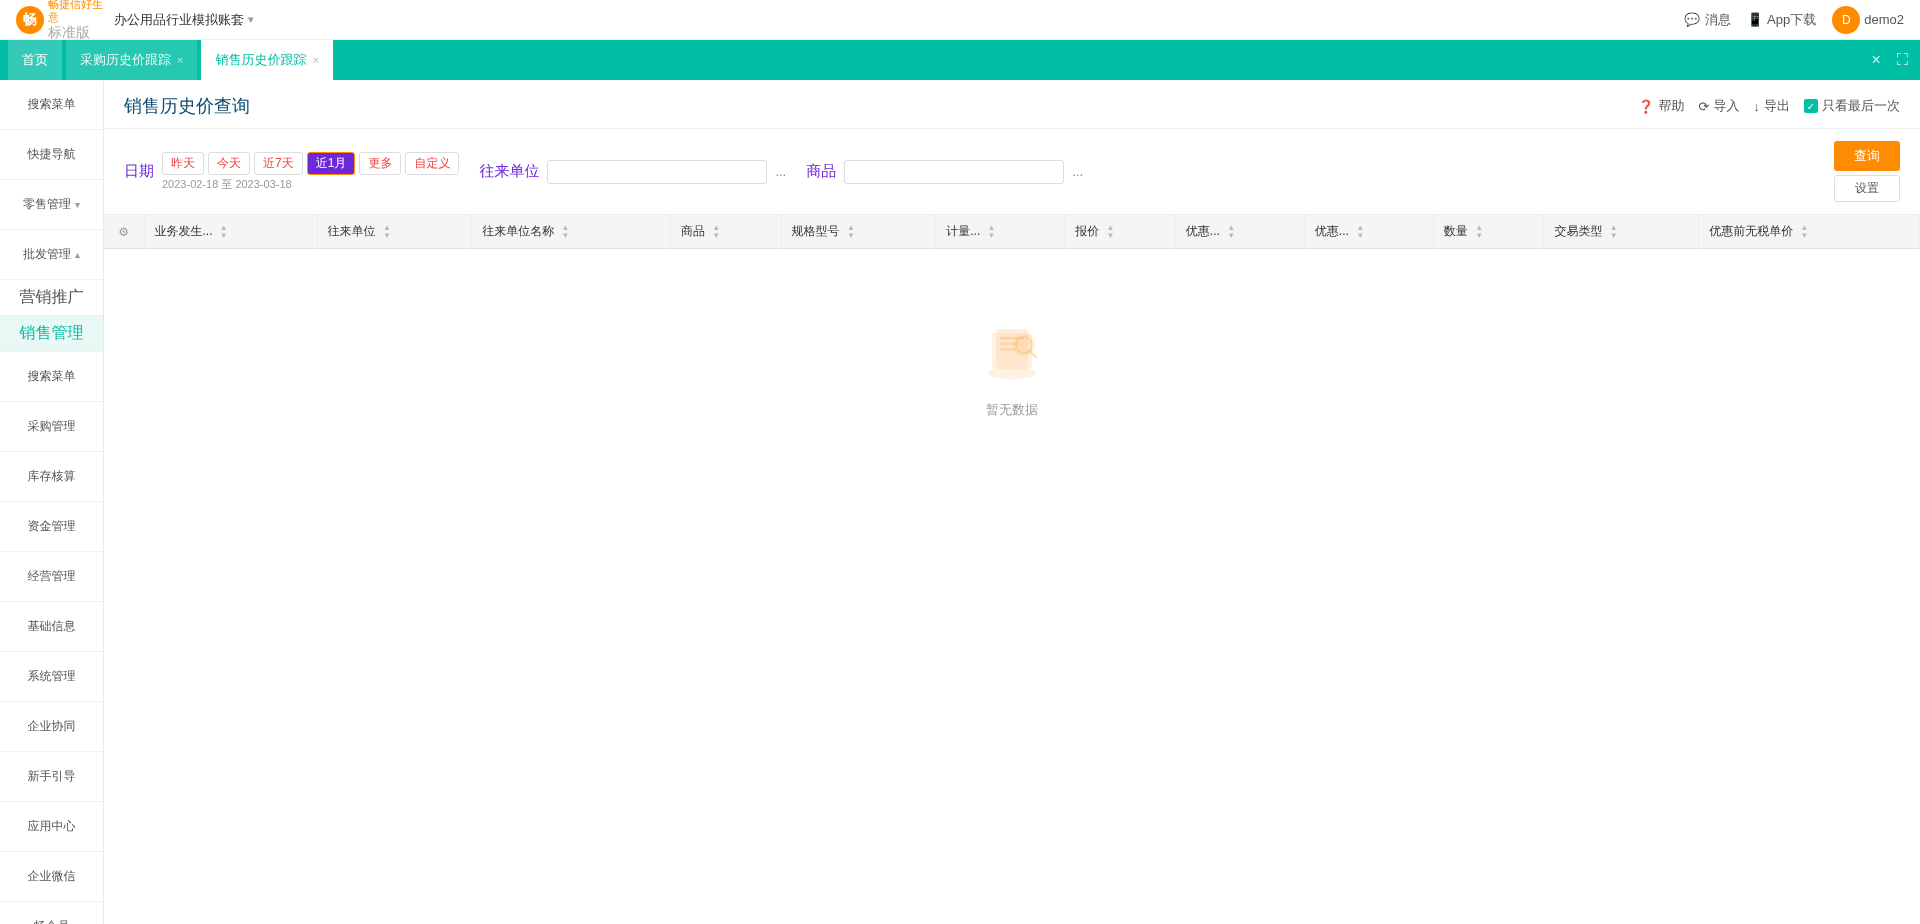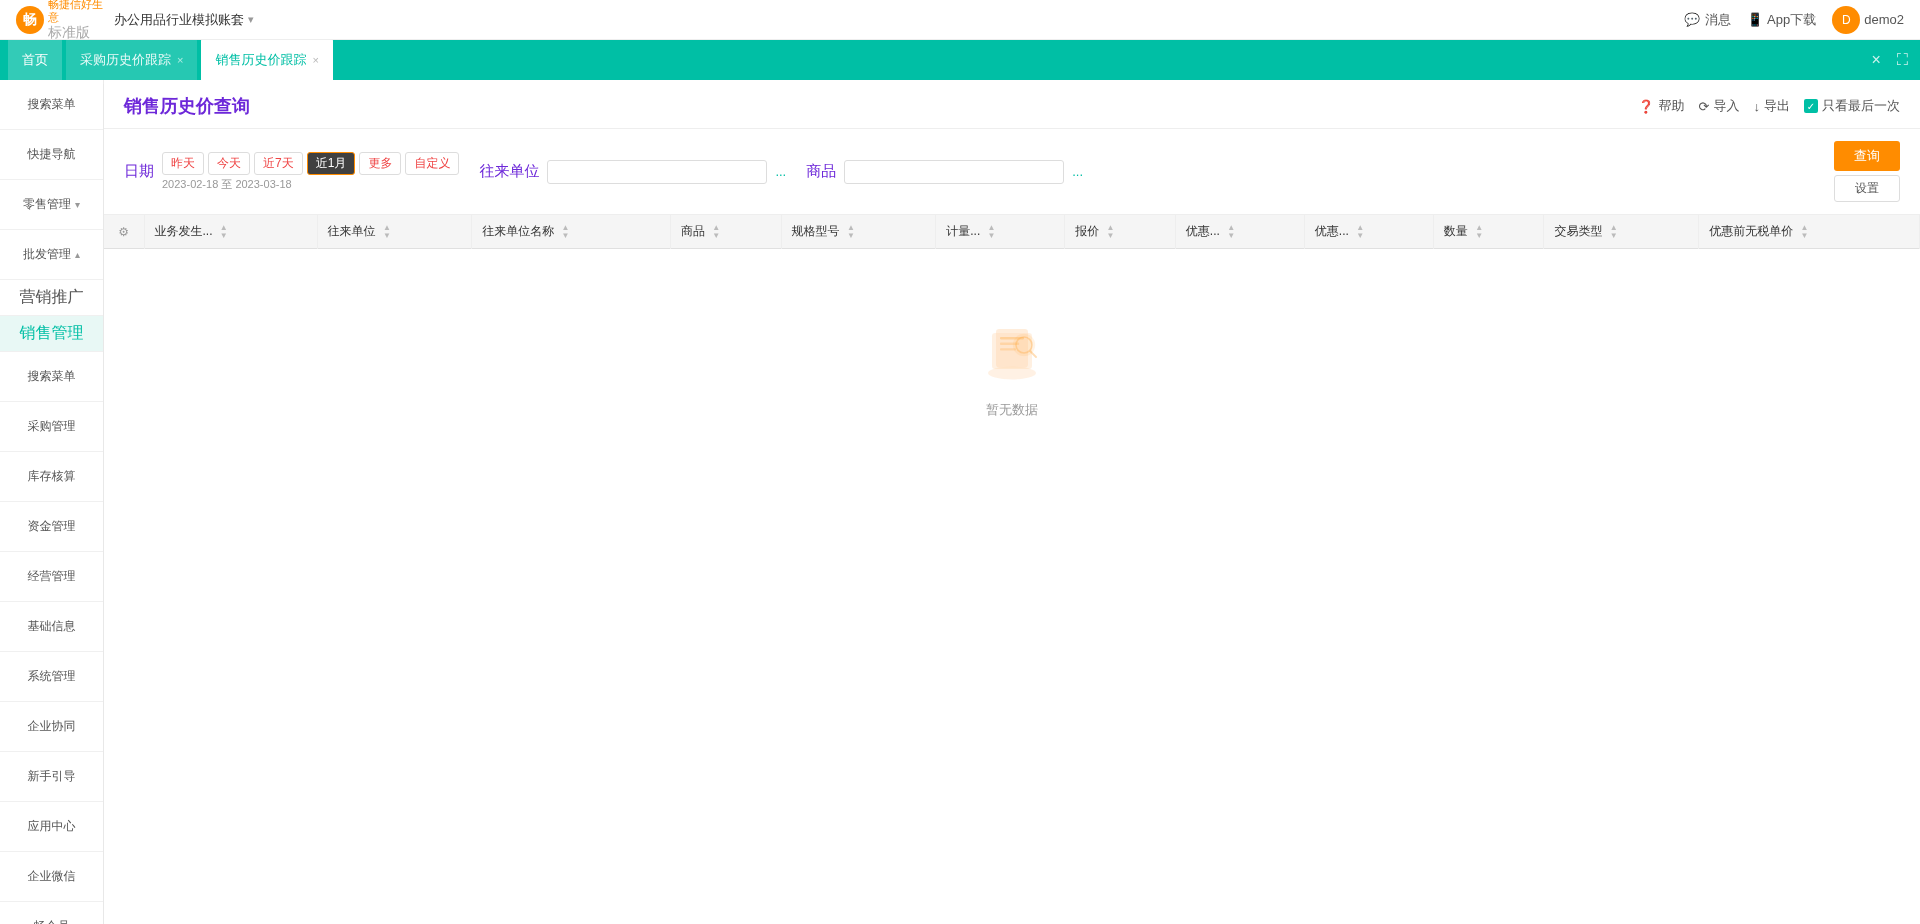--- a/index.html
+++ b/index.html
@@ -205,22 +205,22 @@
 
     .page-header {
       display: flex;
       align-items: center;
       justify-content: space-between;
       padding: 14px 20px 10px;
       border-bottom: 1px solid #eee;
     }
     .page-title {
       font-size: 18px;
-      font-weight: bold;
-      color: #6d28d9;
+      font-weight: normal;
+      color: #0c4a6e;
     }
     .page-header-actions {
       display: flex;
       align-items: center;
       gap: 14px;
       font-size: 13px;
       color: #555;
     }
     .header-action-item {
       display: flex;
@@ -278,21 +278,21 @@
     .date-btn {
       padding: 2px 8px;
       border: 1px solid #ddd;
       border-radius: 3px;
       background: #fff;
       color: #ef4444;
       font-size: 12px;
       cursor: pointer;
     }
     .date-btn.active {
-      background: #404040;
+      background: #6d28d9;
       color: #fff;
       border-color: #ff8c00;
     }
     .date-range-text {
       font-size: 11px;
       color: #999;
     }
     .filter-input-group {
       display: flex;
       align-items: center;

